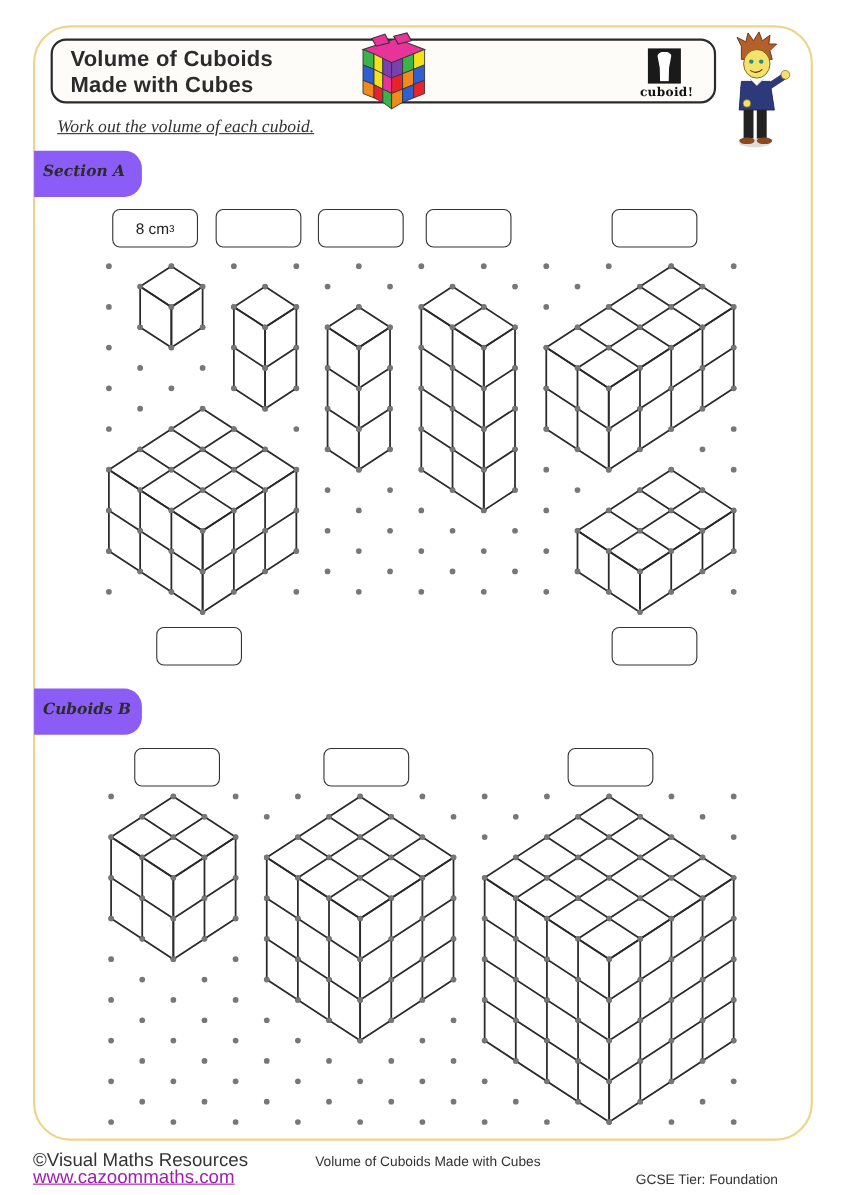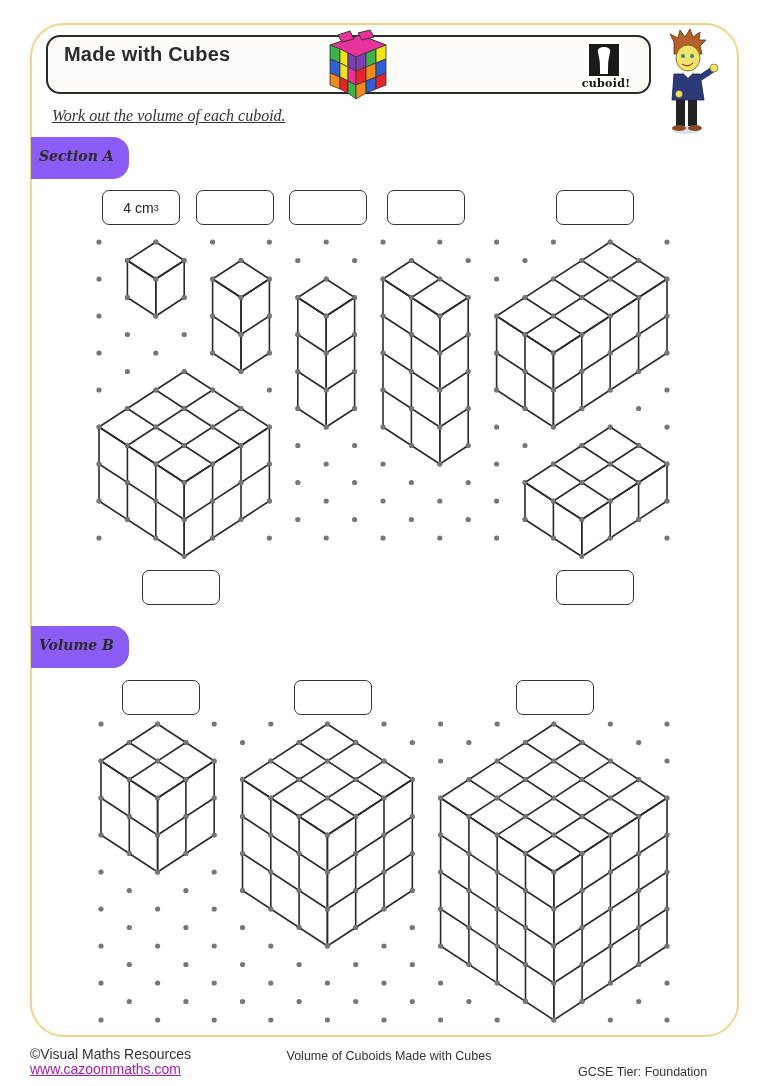--- a/index.html
+++ b/index.html
@@ -13,32 +13,33 @@
   .logo .cup::after { content:""; position:absolute; left:8px; top:3px; width:14px; height:27px; background:#fff; border-radius:6px 6px 2px 2px; clip-path:polygon(0 0,100% 0,80% 55%,78% 100%,22% 100%,20% 55%); }
   .logo .word { position:absolute; left:0; top:37px; width:64px; text-align:center; font-family:"DejaVu Serif", serif; font-weight:bold; font-size:11px; color:#111; letter-spacing:0.3px; }
   .rubik { position:absolute; left:324px; top:27px; width:66px; height:76px; }
   .mascot { position:absolute; left:660px; top:28px; width:60px; height:108px; }
   .instruction { position:absolute; left:52px; top:107px; font-family:"Liberation Serif", serif; font-style:italic; font-size:16px; color:#333;text-decoration:underline; }
   .section-tab { position:absolute; left:31px; width:98px; height:42px; background:#8b5cf6; border-radius:0 16px 16px 0; }
   .section-tab span { position:absolute; left:8px; top:11px; font-family:"DejaVu Serif", serif; font-style:italic; font-weight:bold; font-size:14px; color:#2b2b2b; white-space:nowrap; }
   .answer-box { position:absolute; width:78px; height:35px; border:1.6px solid #333; border-radius:7px; box-sizing:border-box; background:#fff; display:flex; align-items:center; justify-content:center; font-size:14px; color:#222; }
   .answer-box sup { font-size:9px; }
   svg.grid { position:absolute; left:0; top:0; }
-  .footer-left { position:absolute; left:30px; top:1047px; font-size:14px; line-height:15px; color:#333; }
+  .footer-left { position:absolute; left:30px; top:1047px; font-size:17px; line-height:15px; color:#333; }
   .footer-left a { color:#a21caf; text-decoration:underline; display:block; }
   .footer-mid { position:absolute; left:254px; top:1049px; width:270px; text-align:center; font-size:12.5px; line-height:15px; color:#333; }
   .footer-right { position:absolute; left:578px; top:1065px; font-size:12.5px; color:#333; white-space:nowrap; }
 </style>
 </head>
 <body>
 
 <div class="frame"></div>
 
 <div class="title-box"></div>
 <div class="title">
+  <div>Volume of Cuboids</div>
   <div>Made with Cubes</div>
 </div>
 
 <svg class="rubik" viewBox="0 0 66 76">
   <polygon points="6,18 36,8 62,18 32,30" fill="#e8339a" stroke="#333" stroke-width="1"></polygon>
   <polygon points="14,8 26,4 30,12 18,15" fill="#e8339a" stroke="#333" stroke-width="1"></polygon>
   <polygon points="34,6 46,3 50,10 38,13" fill="#e8339a" stroke="#333" stroke-width="1"></polygon>
   <g stroke="#333" stroke-width="0.8">
     <polygon points="6,18 16,22 16,36 6,32" fill="#3bb34a"></polygon>
     <polygon points="16,22 24,26 24,40 16,36" fill="#f2e21a"></polygon>
@@ -84,21 +85,21 @@
   <ellipse cx="19" cy="100" rx="7" ry="3" fill="#8a4a20"></ellipse>
   <ellipse cx="35" cy="100" rx="7" ry="3" fill="#8a4a20"></ellipse>
 </svg>
 
 <div class="instruction">Work out the volume of each cuboid.</div>
 
 <div class="section-tab" style="top:137px">
   <span>Section A</span>
 </div>
 <div class="section-tab" style="top:626px">
-  <span>Volume B</span>
+  <span>Cuboids B</span>
 </div>
 
 <svg class="grid" id="iso-svg" width="768" height="1086">
     <g>
       <circle cx="99" cy="242" r="2.6" fill="#777777"></circle>
       <circle cx="99" cy="279" r="2.6" fill="#777777"></circle>
       <circle cx="99" cy="316" r="2.6" fill="#777777"></circle>
       <circle cx="99" cy="353" r="2.6" fill="#777777"></circle>
       <circle cx="99" cy="390" r="2.6" fill="#777777"></circle>
       <circle cx="99" cy="427" r="2.6" fill="#777777"></circle>
@@ -940,21 +941,21 @@
       <circle cx="582.0999999999999" cy="890.5" r="2.4" fill="#777777"></circle>
       <circle cx="553.8" cy="1020" r="2.4" fill="#777777"></circle>
       <circle cx="553.8" cy="983" r="2.4" fill="#777777"></circle>
       <circle cx="553.8" cy="946" r="2.4" fill="#777777"></circle>
       <circle cx="553.8" cy="909" r="2.4" fill="#777777"></circle>
     </g>
   </svg>
 
 <div id="answer-layer">
     <div class="answer-box" style="left: 102px; top: 190px;">
-      <span>4 cm</span>
+      <span>8 cm</span>
       <sup>3</sup>
     </div>
     <div class="answer-box" style="left: 196px; top: 190px;"></div>
     <div class="answer-box" style="left: 289px; top: 190px;"></div>
     <div class="answer-box" style="left: 387px; top: 190px;"></div>
     <div class="answer-box" style="left: 556px; top: 190px;"></div>
     <div class="answer-box" style="left: 142px; top: 570px;"></div>
     <div class="answer-box" style="left: 556px; top: 570px;"></div>
     <div class="answer-box" style="left: 122px; top: 680px;"></div>
     <div class="answer-box" style="left: 294px; top: 680px;"></div>

